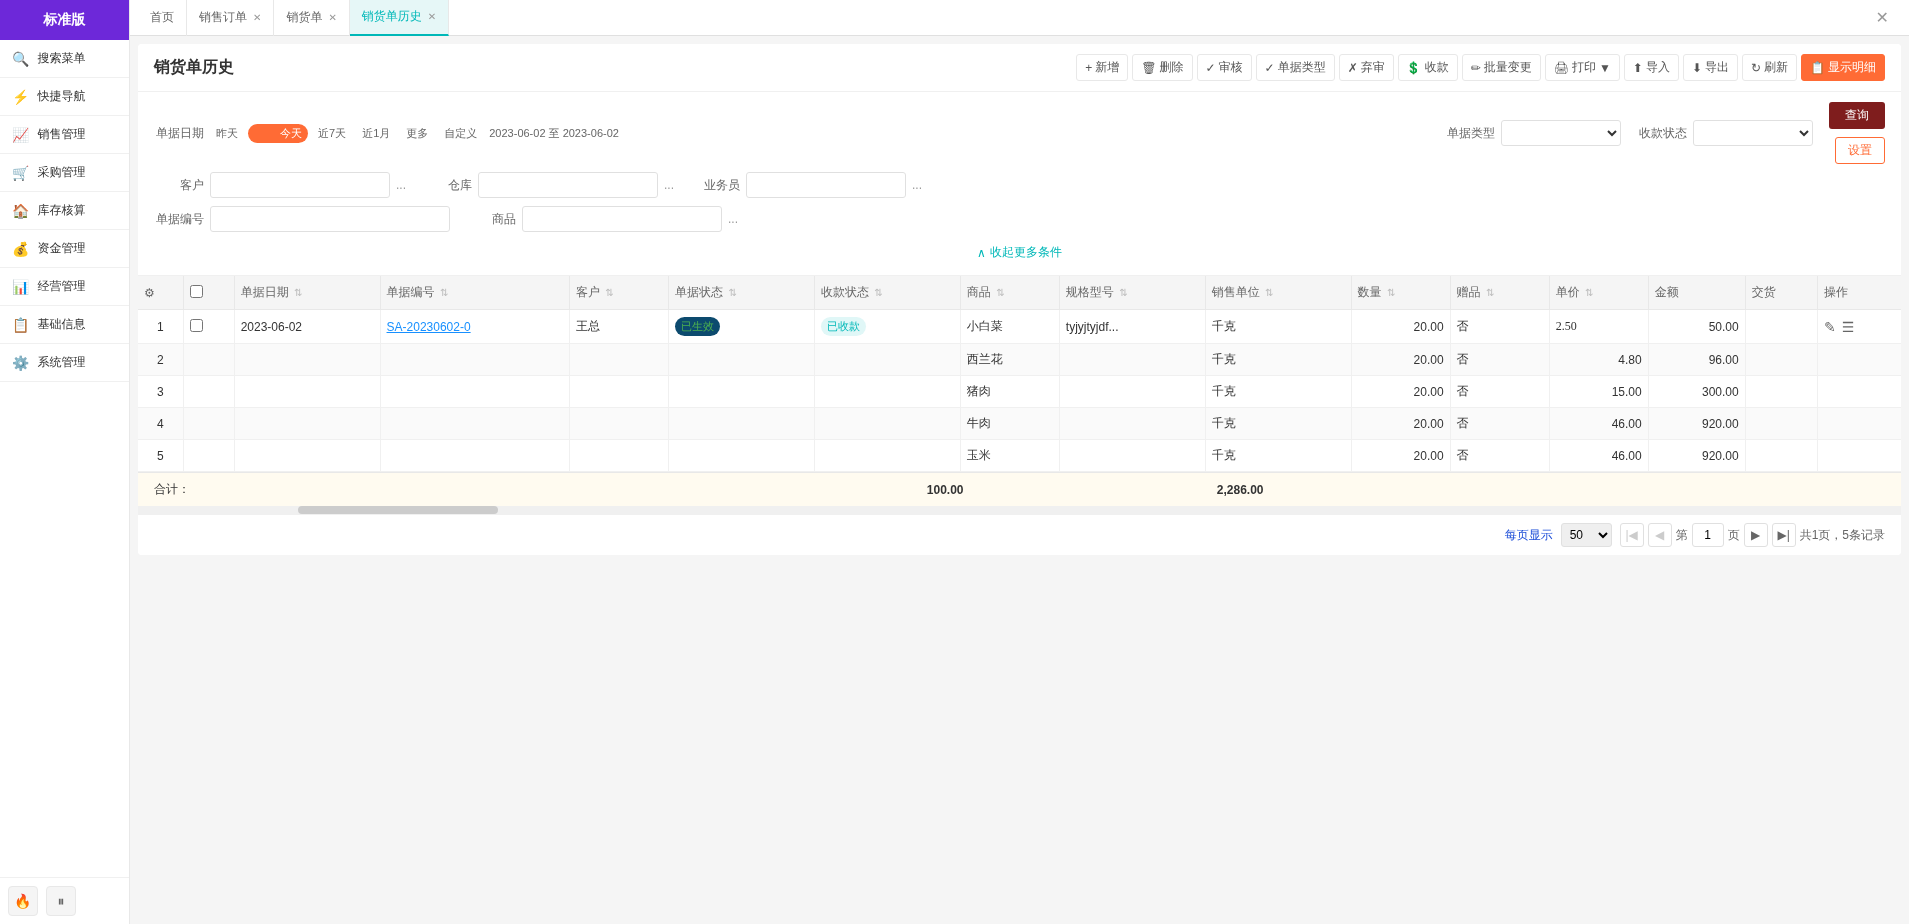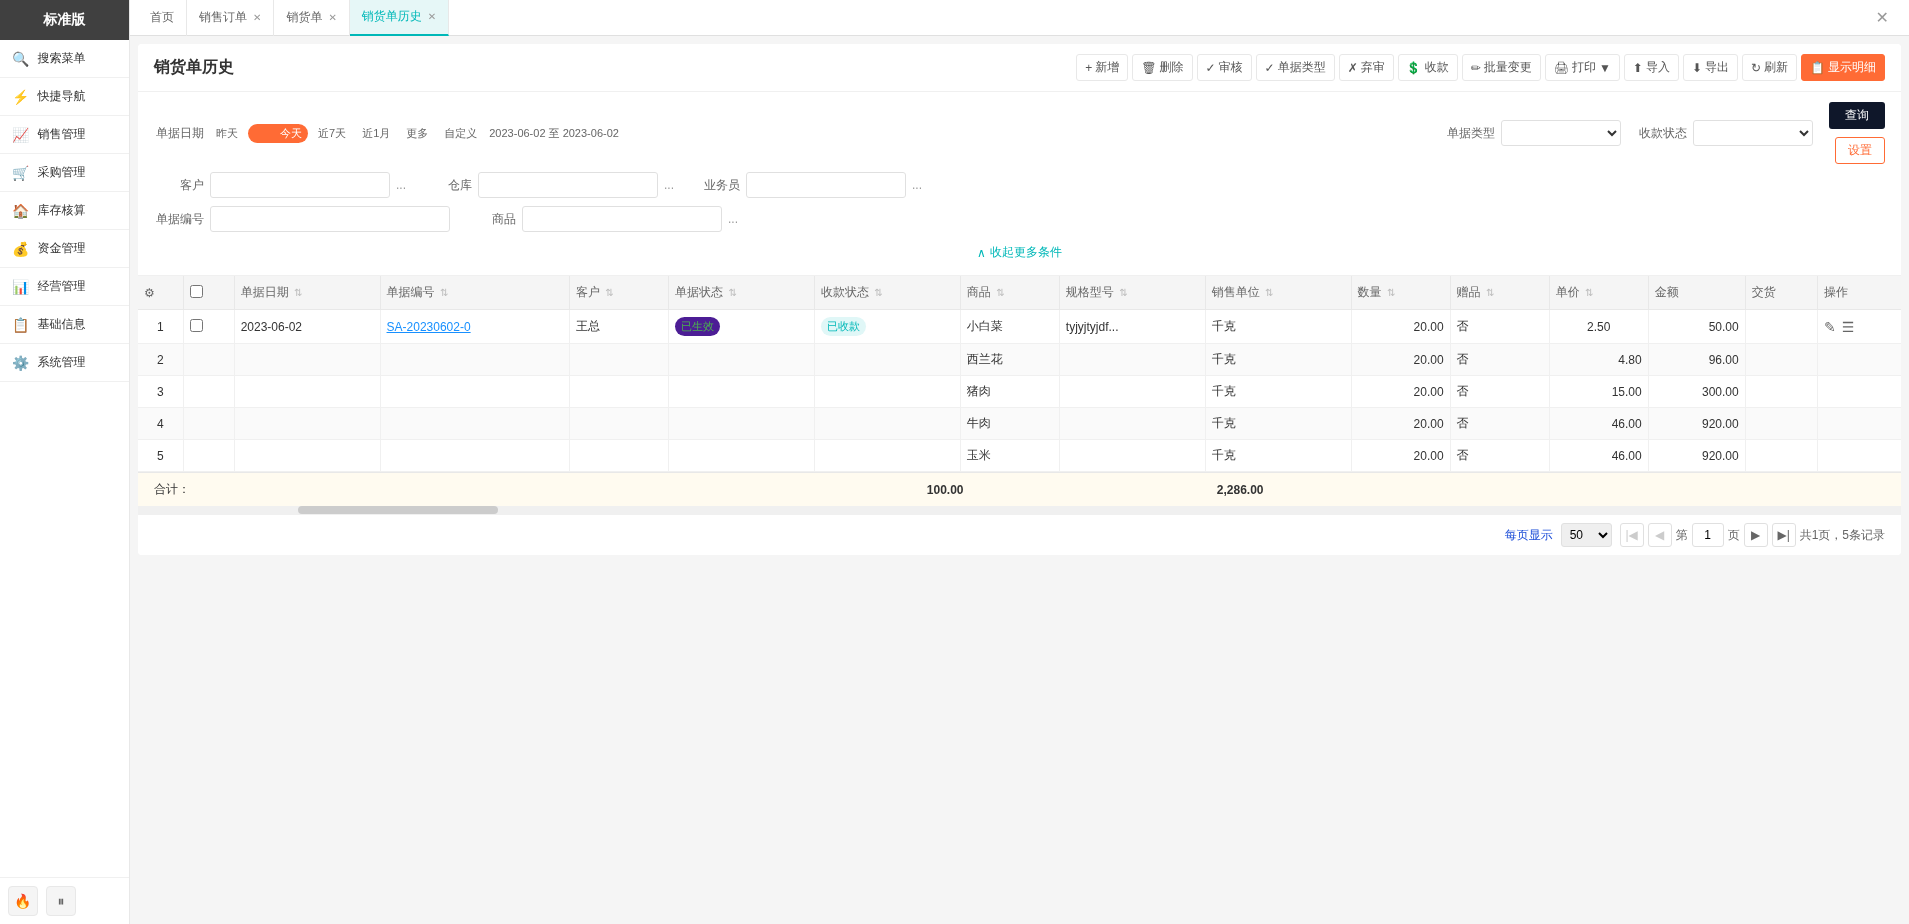--- a/index.html
+++ b/index.html
@@ -9,21 +9,21 @@
     .sidebar {
       width: 130px;
       background: #fff;
       border-right: 1px solid #e8e8e8;
       display: flex;
       flex-direction: column;
       flex-shrink: 0;
     }
     .sidebar-logo {
       height: 40px;
-      background: #404040;
+      background: #6d28d9;
       display: flex;
       align-items: center;
       justify-content: center;
       color: #fff;
       font-size: 14px;
       font-weight: bold;
     }
     .sidebar-item {
       display: flex;
       align-items: center;
@@ -206,21 +206,21 @@
       justify-content: center;
       padding: 4px 0;
       cursor: pointer;
       color: #00b8b8;
       font-size: 11px;
       gap: 4px;
     }
 
     
     .query-btn {
-      background: #0f172a;
+      background: #7f1d1d;
       color: #fff;
       border: none;
       border-radius: 3px;
       padding: 5px 16px;
       cursor: pointer;
       font-size: 12px;
     }
     .setting-btn {
       background: #fff;
       color: #ff6b35;
@@ -262,21 +262,21 @@
       white-space: nowrap;
     }
     td:last-child { border-right: none; }
     .sort-icon { color: #bbb; margin-left: 2px; font-size: 10px; }
     .badge {
       display: inline-block;
       padding: 2px 6px;
       border-radius: 10px;
       font-size: 11px;
     }
-    .badge-green { background: #4c1d95; color: #4caf50; }
+    .badge-green { background: #0c4a6e; color: #4caf50; }
     .badge-teal { background: #e0f7f7; color: #00b8b8; }
     .link-text { color: #1890ff; cursor: pointer; text-decoration: underline; }
     .action-icons { display: flex; gap: 6px; }
     .action-icon { color: #666; cursor: pointer; font-size: 14px; }
 
     
     .table-footer {
       background: #fffbf0;
       border-top: 1px solid #e8e8e8;
       display: flex;
@@ -615,21 +615,21 @@
                 <td>2023-06-02</td>
                 <td><span class="link-text">SA-20230602-0</span></td>
                 <td>王总</td>
                 <td><span class="badge badge-green">已生效</span></td>
                 <td><span class="badge badge-teal">已收款</span></td>
                 <td>小白菜</td>
                 <td>tyjyjtyjdf...</td>
                 <td>千克</td>
                 <td style="text-align: right;">20.00</td>
                 <td>否</td>
-                <td style="text-align: center;">2.50</td>
+                <td style="text-align: left; font-family: Liberation Serif, serif;">2.50</td>
                 <td style="text-align: right;">50.00</td>
                 <td></td>
                 <td>
                   <div class="action-icons">
                     <span class="action-icon">✎</span>
                     <span class="action-icon">☰</span>
                   </div>
                 </td>
               </tr>
               <tr style="background: rgb(250, 250, 250);">

